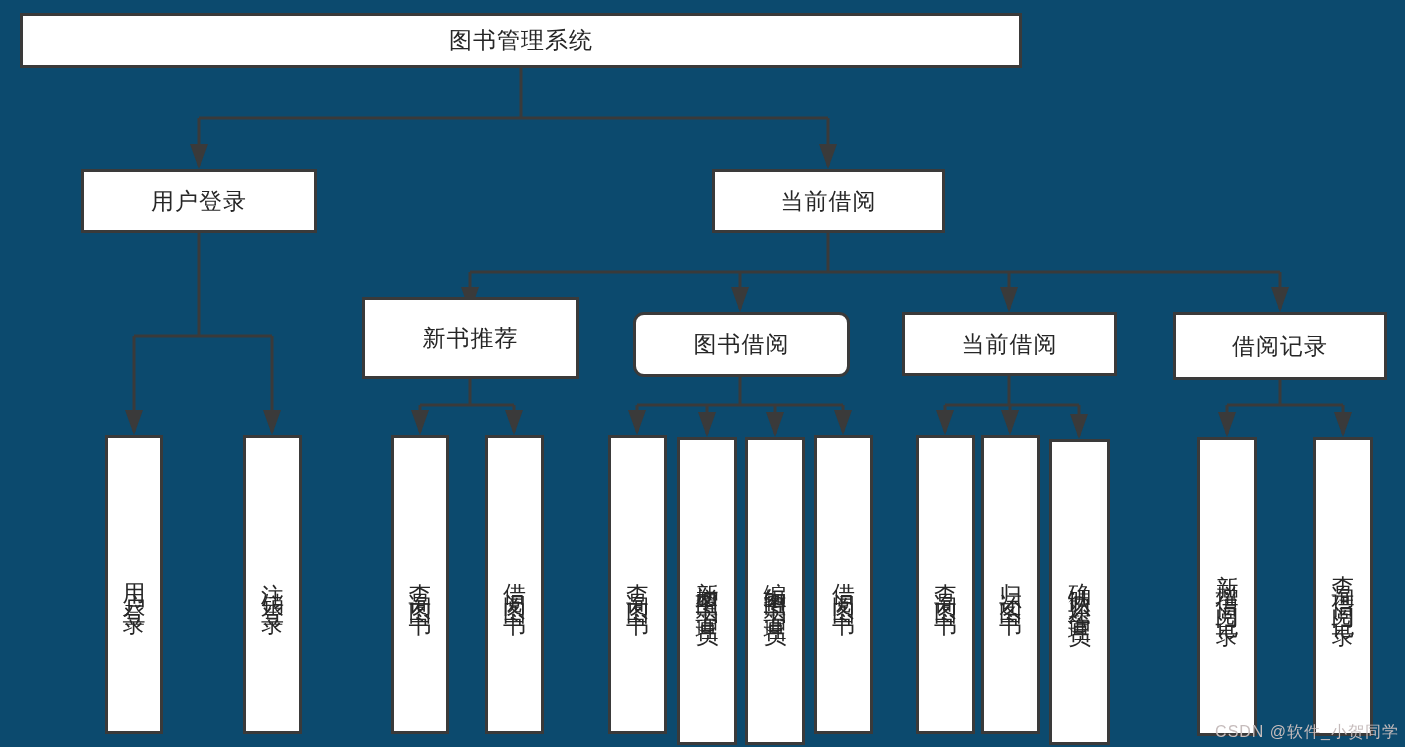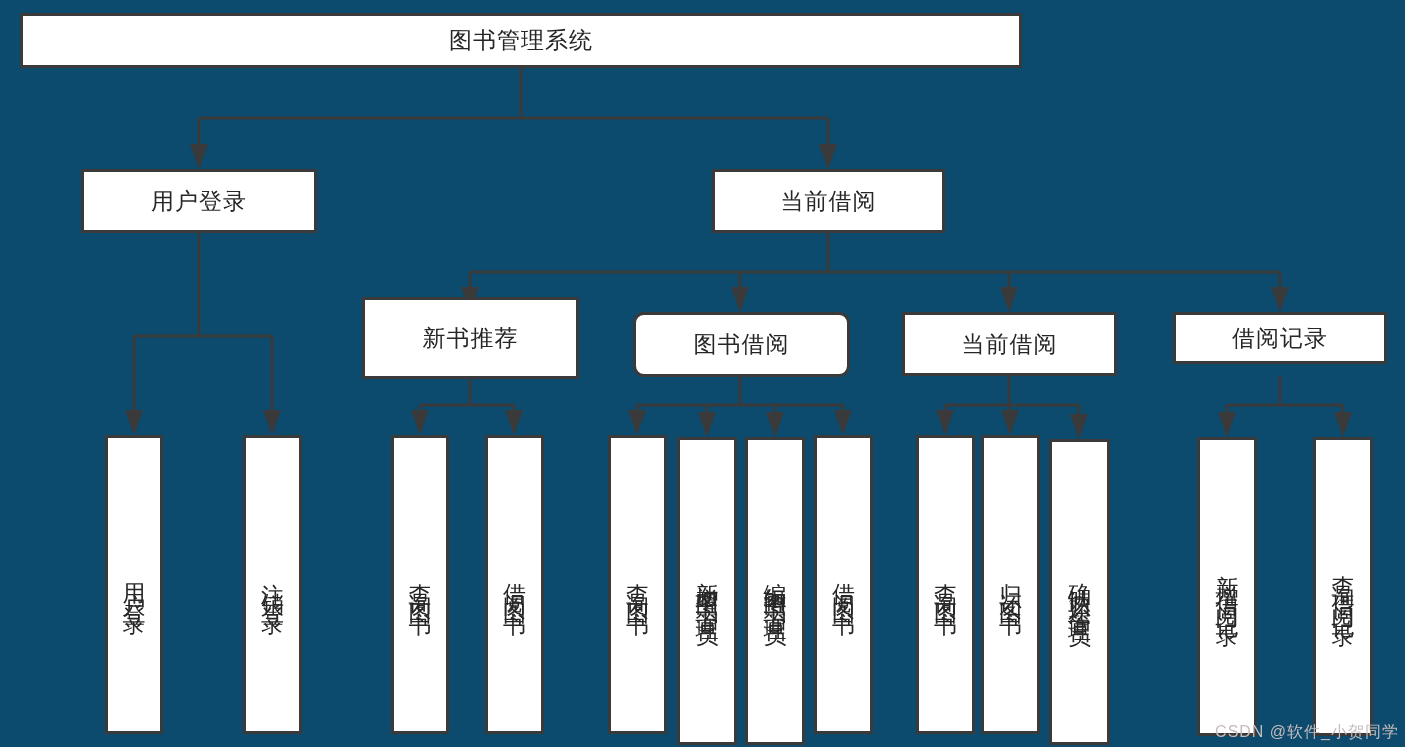--- a/index.html
+++ b/index.html
@@ -142,21 +142,21 @@
 
   <div class="node hbox" style="left:362px;top:297px;width:217px;height:82px;">
     <span>新书推荐</span>
   </div>
   <div class="node hbox" style="left:633px;top:312px;width:217px;height:65px;border-radius:11px;">
     <span>图书借阅</span>
   </div>
   <div class="node hbox" style="left:902px;top:312px;width:215px;height:64px;">
     <span>当前借阅</span>
   </div>
-  <div class="node hbox" style="left:1173px;top:312px;width:214px;height:52px;">
+  <div class="node hbox" style="left:1173px;top:312px;width:214px;height:68px;">
     <span>借阅记录</span>
   </div>
 
   <div class="node vbox" style="left:105px;top:435px;width:58px;height:299px;">
     <span>用户登录</span>
   </div>
   <div class="node vbox" style="left:243px;top:435px;width:59px;height:299px;">
     <span>注销登录</span>
   </div>
 

